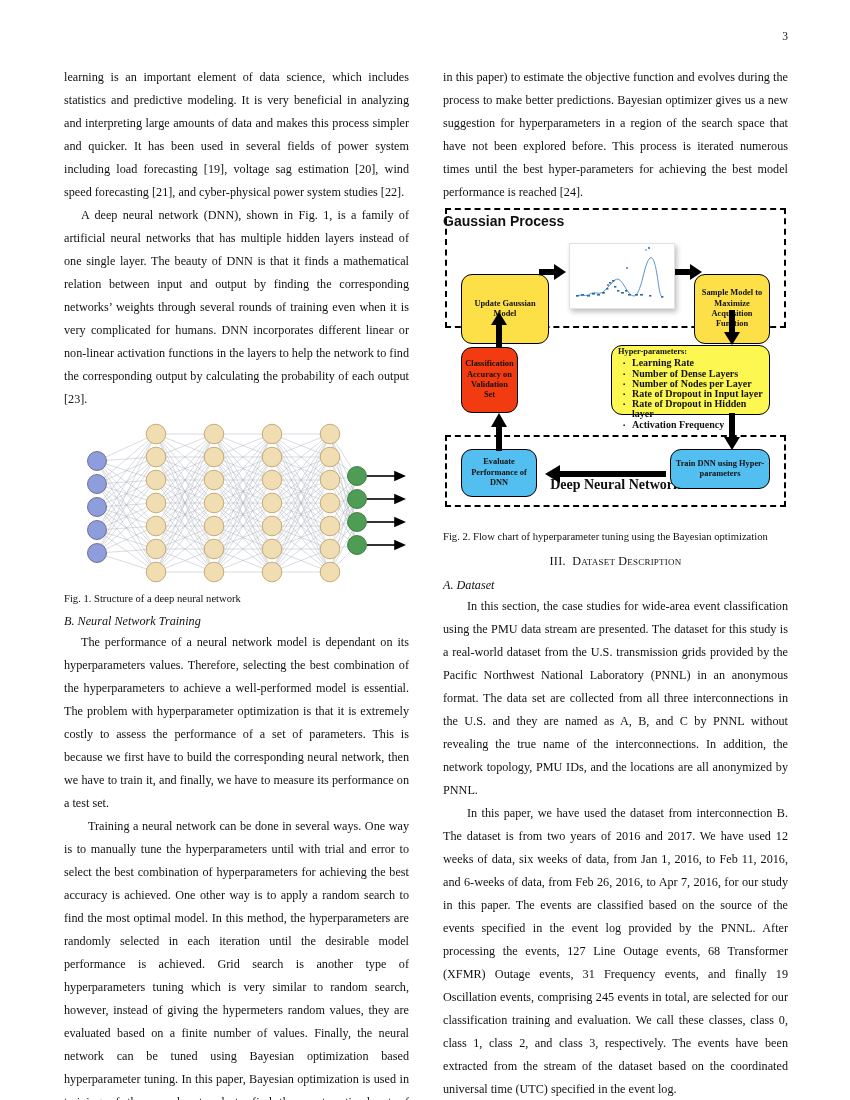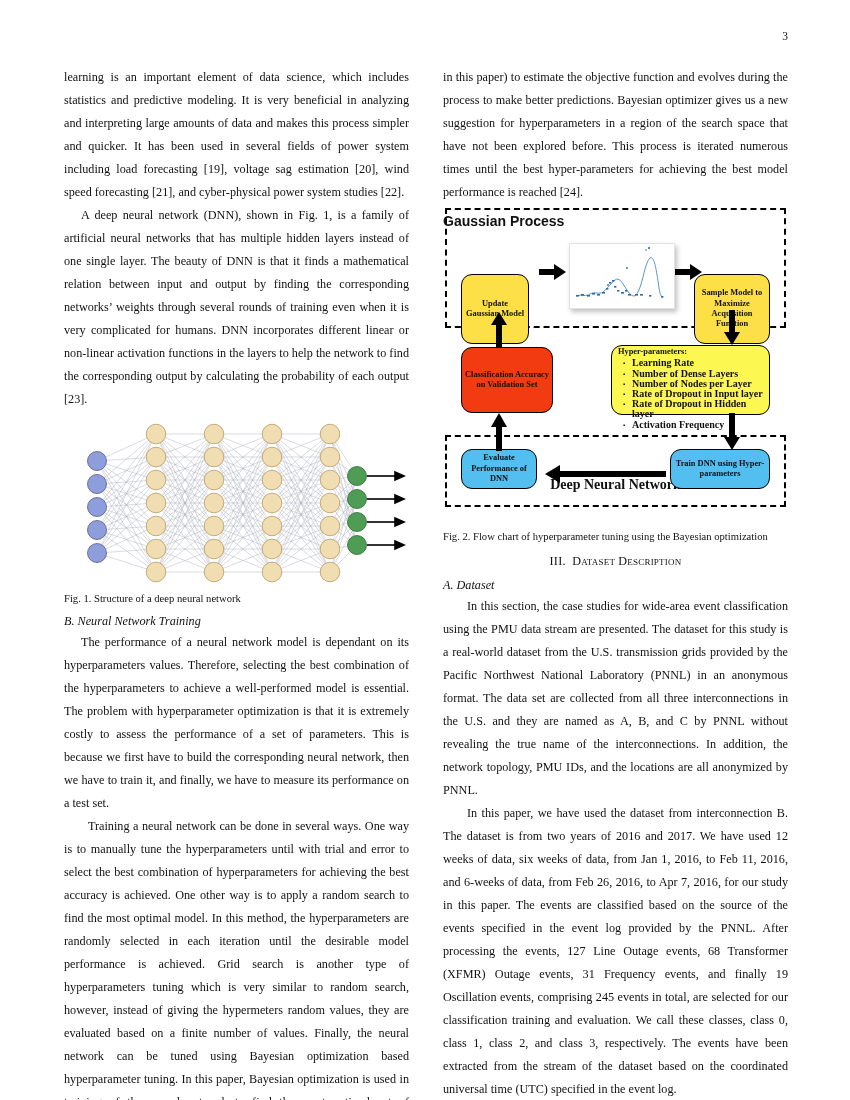--- a/index.html
+++ b/index.html
@@ -131,26 +131,26 @@
     font-weight: bold;
     font-size: 8.4px;
     line-height: 10.4px;
     padding: 3px;
   }
   .fbox-green  { background: #fde047; margin-top: 36px; }
   .fbox-red    { background: #f23b10; }
   .fbox-yellow { background: #fdf751; }
   .fbox-blue   { background: #52bff0; }
 
-  .b-update  { left: 18px;  top: 32px;  width: 68px;  height: 70px; }
+  .b-update  { left: 18px;  top: 32px;  width: 88px;  height: 70px; }
   .b-sample  { left: 251px; top: 32px;  width: 76px;  height: 70px; }
-  .b-class   { left: 18px;  top: 141px; width: 92px;  height: 66px; }
+  .b-class   { left: 18px;  top: 141px; width: 57px;  height: 66px; }
   .b-hyper   { left: 168px; top: 139px; width: 159px; height: 70px;
                display:block; text-align:left; padding: 1px 6px; }
-  .b-eval    { left: 18px;  top: 243px; width: 76px;  height: 40px; }
+  .b-eval    { left: 18px;  top: 243px; width: 76px;  height: 48px; }
   .b-train   { left: 227px; top: 243px; width: 100px; height: 40px; }
 
   .b-hyper .hp-title { font-size: 8.4px; font-weight: bold; margin-bottom: 1px; }
   .b-hyper ul { margin: 0; padding-left: 14px; list-style: none; }
   .b-hyper li { font-size: 10px; line-height: 10.2px; position: relative; }
   .b-hyper li:before {
     content: "\25AA";
     position: absolute;
     left: -9px;
     font-size: 6px;

